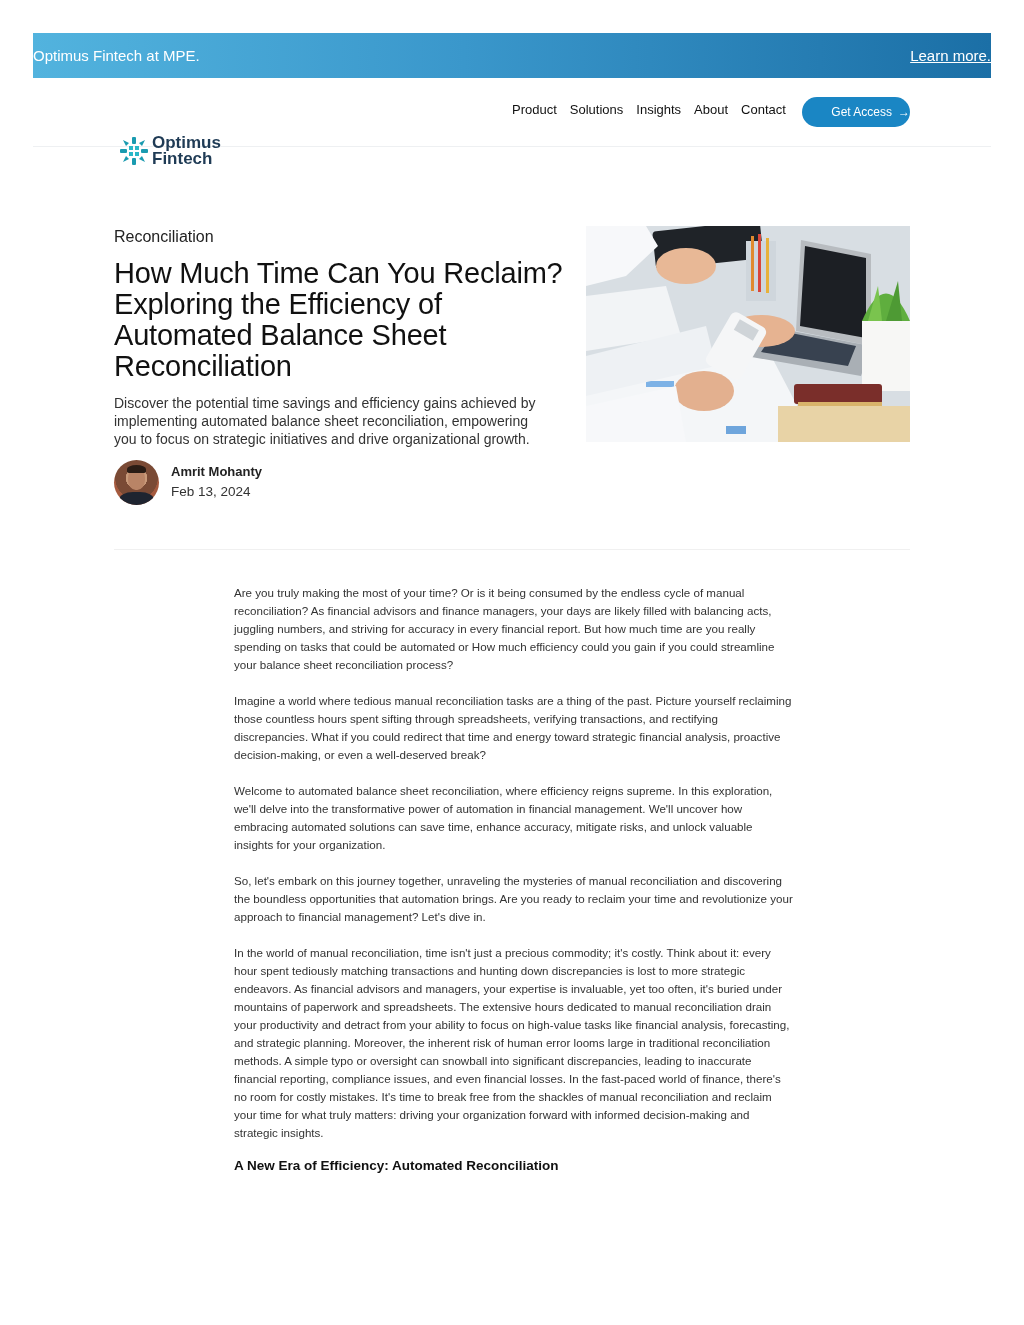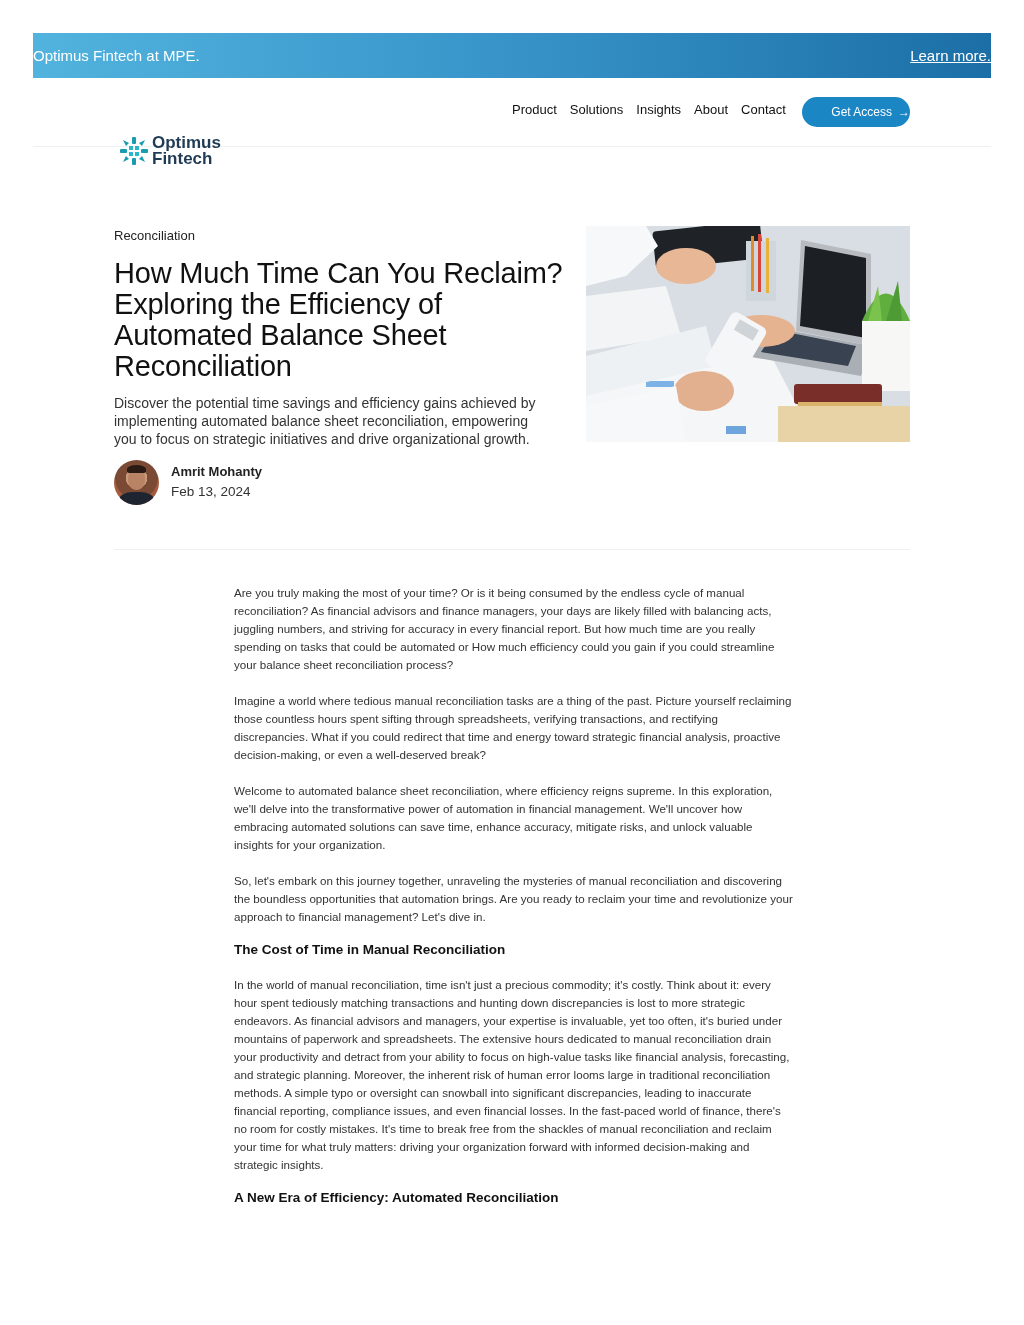--- a/index.html
+++ b/index.html
@@ -21,21 +21,21 @@
   .logo { position: absolute; left: 85px; top: 18px; display: flex; align-items: center; margin-top: 39px; }
   .logo svg { width: 32px; height: 32px; }
   .logo .words { margin-left: 2px; line-height: 16px; font-weight: bold; font-size: 17px; color: #1f3b55; }
   .nav-links { position: absolute; left: 479px; top: 24px; display: flex; gap: 13px; font-size: 13px; color: #111; }
   .nav-links span { cursor: pointer; }
   .cta {
     position: absolute; left: 769px; top: 19px; width: 108px; height: 30px;
     background: #1a86c4; color: #fff; border-radius: 16px; font-size: 12px;
     display: flex; align-items: center; justify-content: flex-end; gap: 6px; cursor: pointer;
   }
-  .category { position: absolute; left: 114px; top: 228px; font-size: 13px; color: #222; font-weight: 500; }
+  .category { position: absolute; left: 114px; top: 228px; font-size: 16px; color: #222; font-weight: 500; }
   .title {
     position: absolute; left: 114px; top: 258px; width: 470px;
     font-size: 29px; line-height: 31px; color: #111; font-weight: normal; letter-spacing: -0.2px;
   }
   .summary {
     position: absolute; left: 114px; top: 394px; width: 440px;
     font-size: 14px; line-height: 18px; color: #333;
   }
   .author { position: absolute; left: 114px; top: 460px; display: flex; align-items: center; }
   .avatar {
@@ -169,16 +169,15 @@
   </svg>
 </div>
 
 <div class="divider"></div>
 
 <article class="article">
   <p>Are you truly making the most of your time? Or is it being consumed by the endless cycle of manual reconciliation? As financial advisors and finance managers, your days are likely filled with balancing acts, juggling numbers, and striving for accuracy in every financial report. But how much time are you really spending on tasks that could be automated or How much efficiency could you gain if you could streamline your balance sheet reconciliation process?</p>
   <p>Imagine a world where tedious manual reconciliation tasks are a thing of the past. Picture yourself reclaiming those countless hours spent sifting through spreadsheets, verifying transactions, and rectifying discrepancies. What if you could redirect that time and energy toward strategic financial analysis, proactive decision-making, or even a well-deserved break?</p>
   <p>Welcome to automated balance sheet reconciliation, where efficiency reigns supreme. In this exploration, we'll delve into the transformative power of automation in financial management. We'll uncover how embracing automated solutions can save time, enhance accuracy, mitigate risks, and unlock valuable insights for your organization.</p>
   <p>So, let's embark on this journey together, unraveling the mysteries of manual reconciliation and discovering the boundless opportunities that automation brings. Are you ready to reclaim your time and revolutionize your approach to financial management? Let's dive in.</p>
-  <h2>The Cost of Time in Manual Reconciliation</h2>
   <p>In the world of manual reconciliation, time isn't just a precious commodity; it's costly. Think about it: every hour spent tediously matching transactions and hunting down discrepancies is lost to more strategic endeavors. As financial advisors and managers, your expertise is invaluable, yet too often, it's buried under mountains of paperwork and spreadsheets. The extensive hours dedicated to manual reconciliation drain your productivity and detract from your ability to focus on high-value tasks like financial analysis, forecasting, and strategic planning. Moreover, the inherent risk of human error looms large in traditional reconciliation methods. A simple typo or oversight can snowball into significant discrepancies, leading to inaccurate financial reporting, compliance issues, and even financial losses. In the fast-paced world of finance, there's no room for costly mistakes. It's time to break free from the shackles of manual reconciliation and reclaim your time for what truly matters: driving your organization forward with informed decision-making and strategic insights.</p>
   <h2>A New Era of Efficiency: Automated Reconciliation</h2>
 </article>
 
 </body></html>

